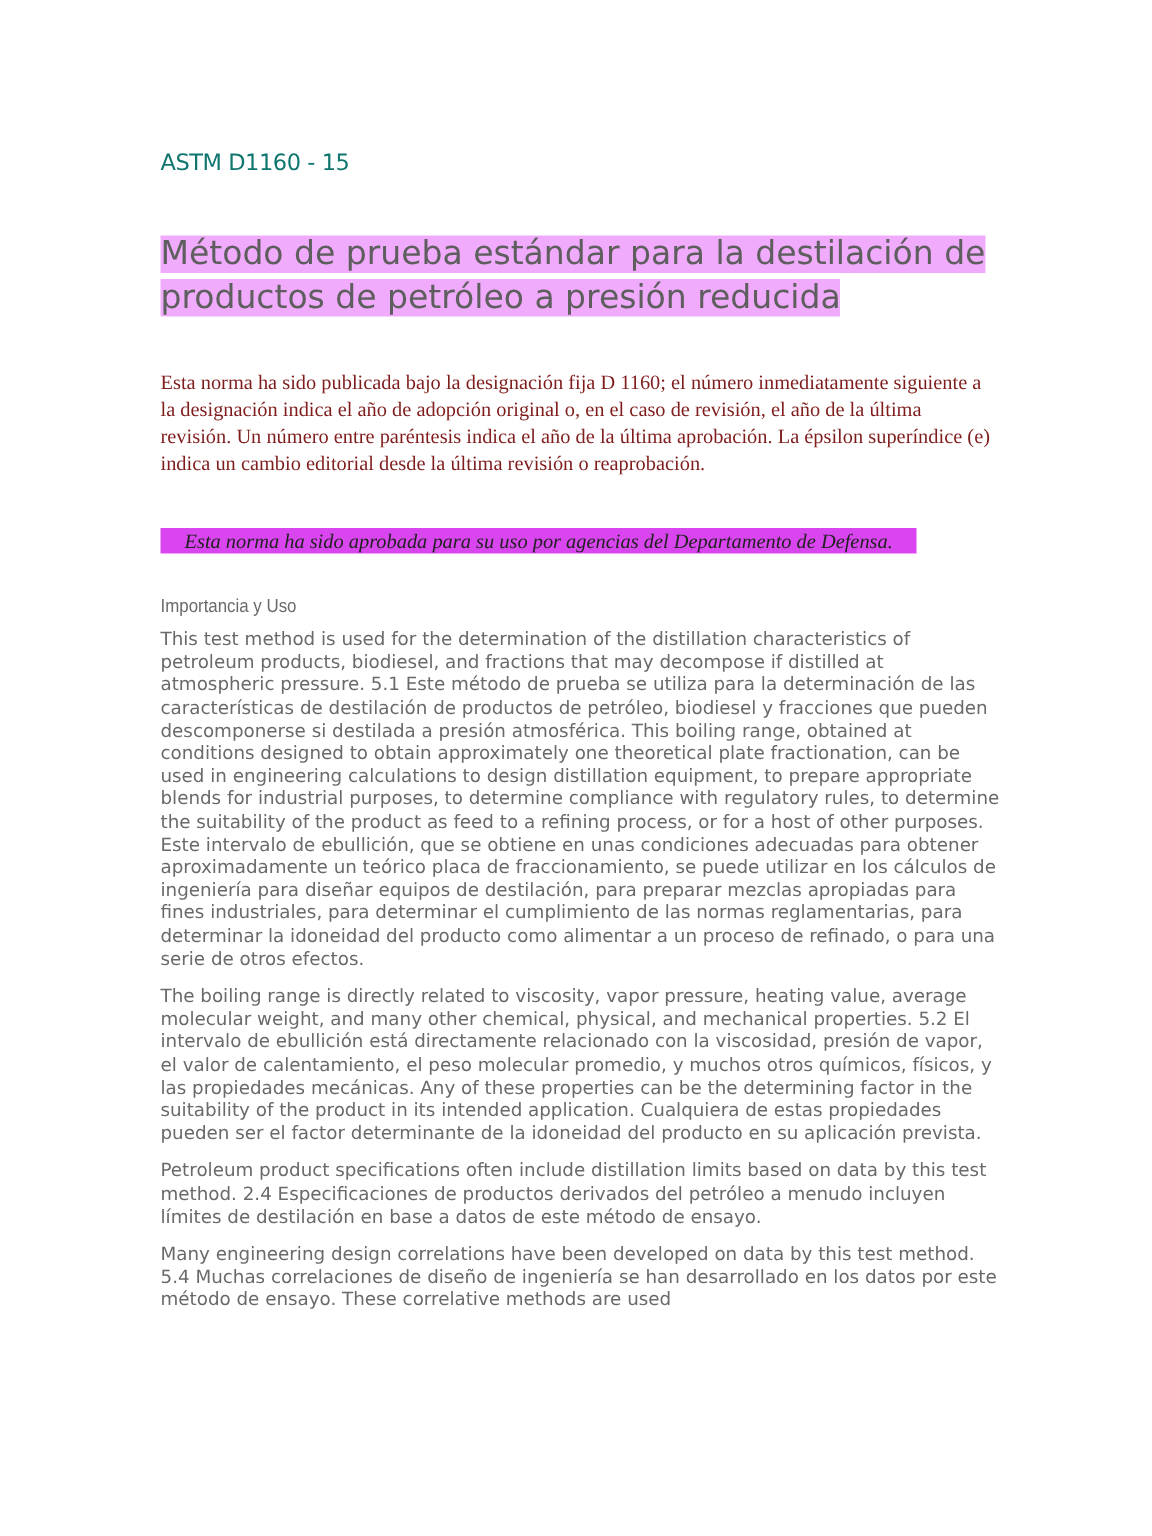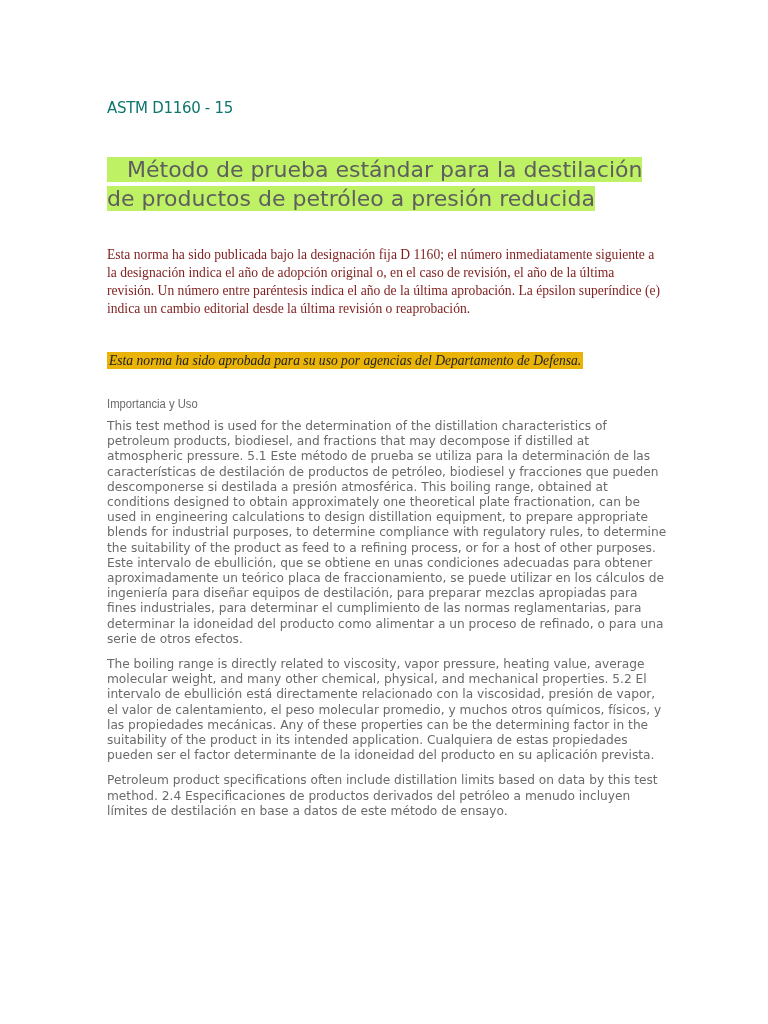--- a/index.html
+++ b/index.html
@@ -7,30 +7,30 @@
     .page { position: absolute; left: 107px; top: 0; width: 560px; }
     .doc-id {
       position: absolute; top: 99px; left: 0;
       font-family: "DejaVu Sans", sans-serif; font-size: 15px; color: #0f766e;
       letter-spacing: -0.3px;
     }
     .title {
       position: absolute; top: 155px; left: 0; width: 560px;
       font-family: "DejaVu Sans", sans-serif; font-size: 22px; line-height: 29px; color: #5e5e5e;
     }
-    .title span { background: #bef264; padding-left: 20px; }
+    .title span { background: #f0abfc; }
     .intro {
       position: absolute; top: 246px; left: 0; width: 556px;
       font-family: "Liberation Serif", serif; font-size: 13.6px; line-height: 18px; color: #7f1d1d;
     }
     .approval {
       position: absolute; top: 353px; left: 0;
       font-family: "Liberation Serif", serif; font-style: italic; font-size: 13.6px; color: #222;
     }
-    .approval span { background: #eab308; padding: 1px 2px; }
+    .approval span { background: #d946ef; padding: 1px 16px; }
     .section-heading {
       position: absolute; top: 397px; left: 0;
       font-family: "Liberation Sans", sans-serif; font-size: 12.5px; color: #6a6a6a;
       transform: scaleX(0.9); transform-origin: left;
     }
     .body {
       position: absolute; top: 419px; left: 0; width: 560px;
       font-family: "DejaVu Sans", sans-serif; font-size: 12.2px; line-height: 15.2px; color: #6a6a6a;
     }
     .body p { margin: 0 0 10px 0; }
@@ -41,14 +41,15 @@
 <div class="page">
   <div class="doc-id">ASTM D1160 - 15</div>
   <div class="title"><span> Método de prueba estándar para la destilación de productos de petróleo a presión reducida</span></div>
   <div class="intro">Esta norma ha sido publicada bajo la designación fija D 1160;  el número inmediatamente siguiente a la designación indica el año de adopción original o, en el caso de revisión, el año de la última revisión.  Un número entre paréntesis indica el año de la última aprobación.  La épsilon superíndice (e) indica un cambio editorial desde la última revisión o reaprobación.</div>
   <div class="approval"><span>Esta norma ha sido aprobada para su uso por agencias del Departamento de Defensa.</span></div>
   <div class="section-heading">Importancia y Uso</div>
   <div class="body">
     <p> This test method is used for the determination of the distillation characteristics of petroleum products, biodiesel, and fractions that may decompose if distilled at atmospheric pressure. 5.1 Este método de prueba se utiliza para la determinación de las características de destilación de productos de petróleo, biodiesel y fracciones que pueden descomponerse si destilada a presión atmosférica. This boiling range, obtained at conditions designed to obtain approximately one theoretical plate fractionation, can be used in engineering calculations to design distillation equipment, to prepare appropriate blends for industrial purposes, to determine compliance with regulatory rules, to determine the suitability of the product as feed to a refining process, or for a host of other purposes. Este intervalo de ebullición, que se obtiene en unas condiciones adecuadas para obtener aproximadamente un teórico placa de fraccionamiento, se puede utilizar en los cálculos de ingeniería para diseñar equipos de destilación, para preparar mezclas apropiadas para fines industriales, para determinar el cumplimiento de las normas reglamentarias, para determinar la idoneidad del producto como alimentar a un proceso de refinado, o para una serie de otros efectos.</p>
     <p> The boiling range is directly related to viscosity, vapor pressure, heating value, average molecular weight, and many other chemical, physical, and mechanical properties. 5.2 El intervalo de ebullición está directamente relacionado con la viscosidad, presión de vapor, el valor de calentamiento, el peso molecular promedio, y muchos otros químicos, físicos, y las propiedades mecánicas. Any of these properties can be the determining factor in the suitability of the product in its intended application. Cualquiera de estas propiedades pueden ser el factor determinante de la idoneidad del producto en su aplicación prevista.</p>
     <p> Petroleum product specifications often include distillation limits based on data by this test method. 2.4 Especificaciones de productos derivados del petróleo a menudo incluyen límites de destilación en base a datos de este método de ensayo.</p>
+    <p> Many engineering design correlations have been developed on data by this test method. 5.4 Muchas correlaciones de diseño de ingeniería se han desarrollado en los datos por este método de ensayo. These correlative methods are used</p>
   </div>
 </div>
 
 </body></html>

